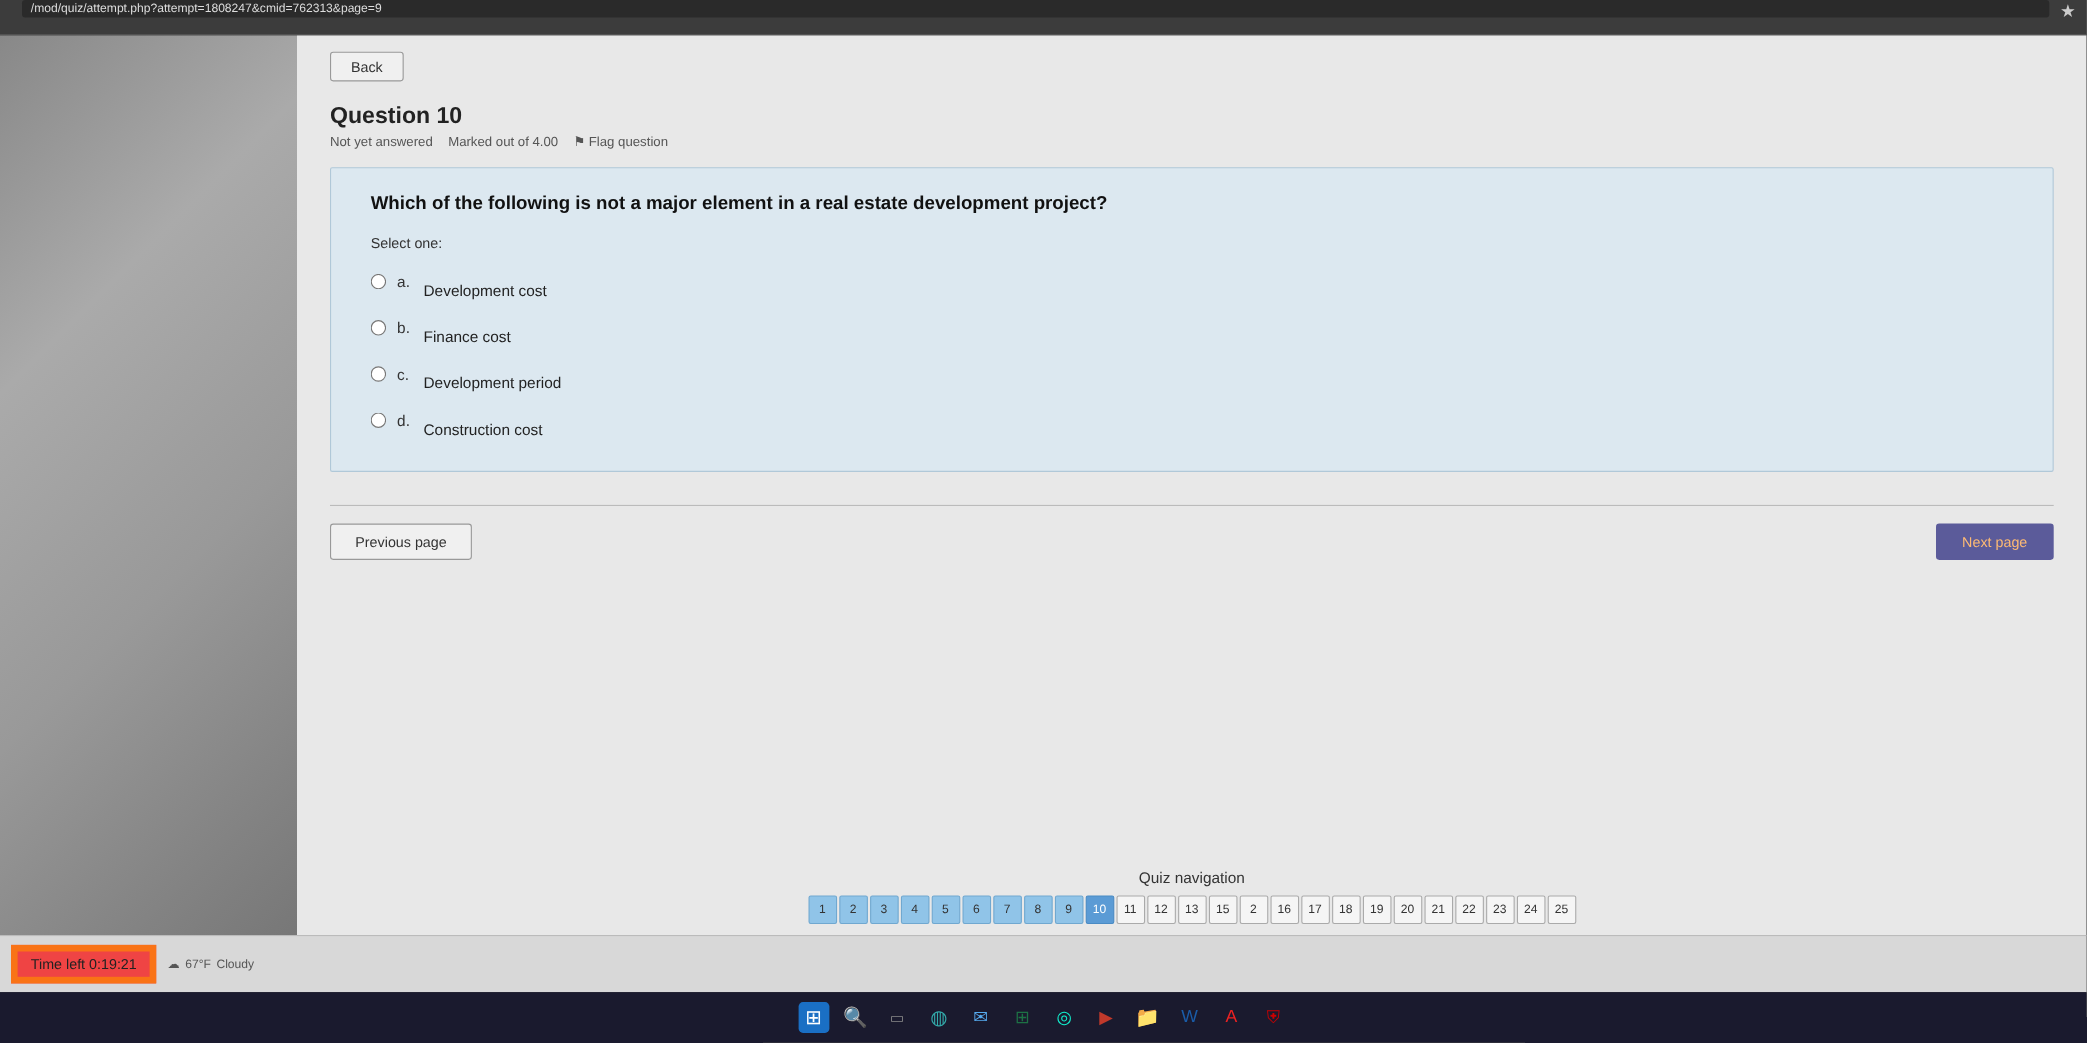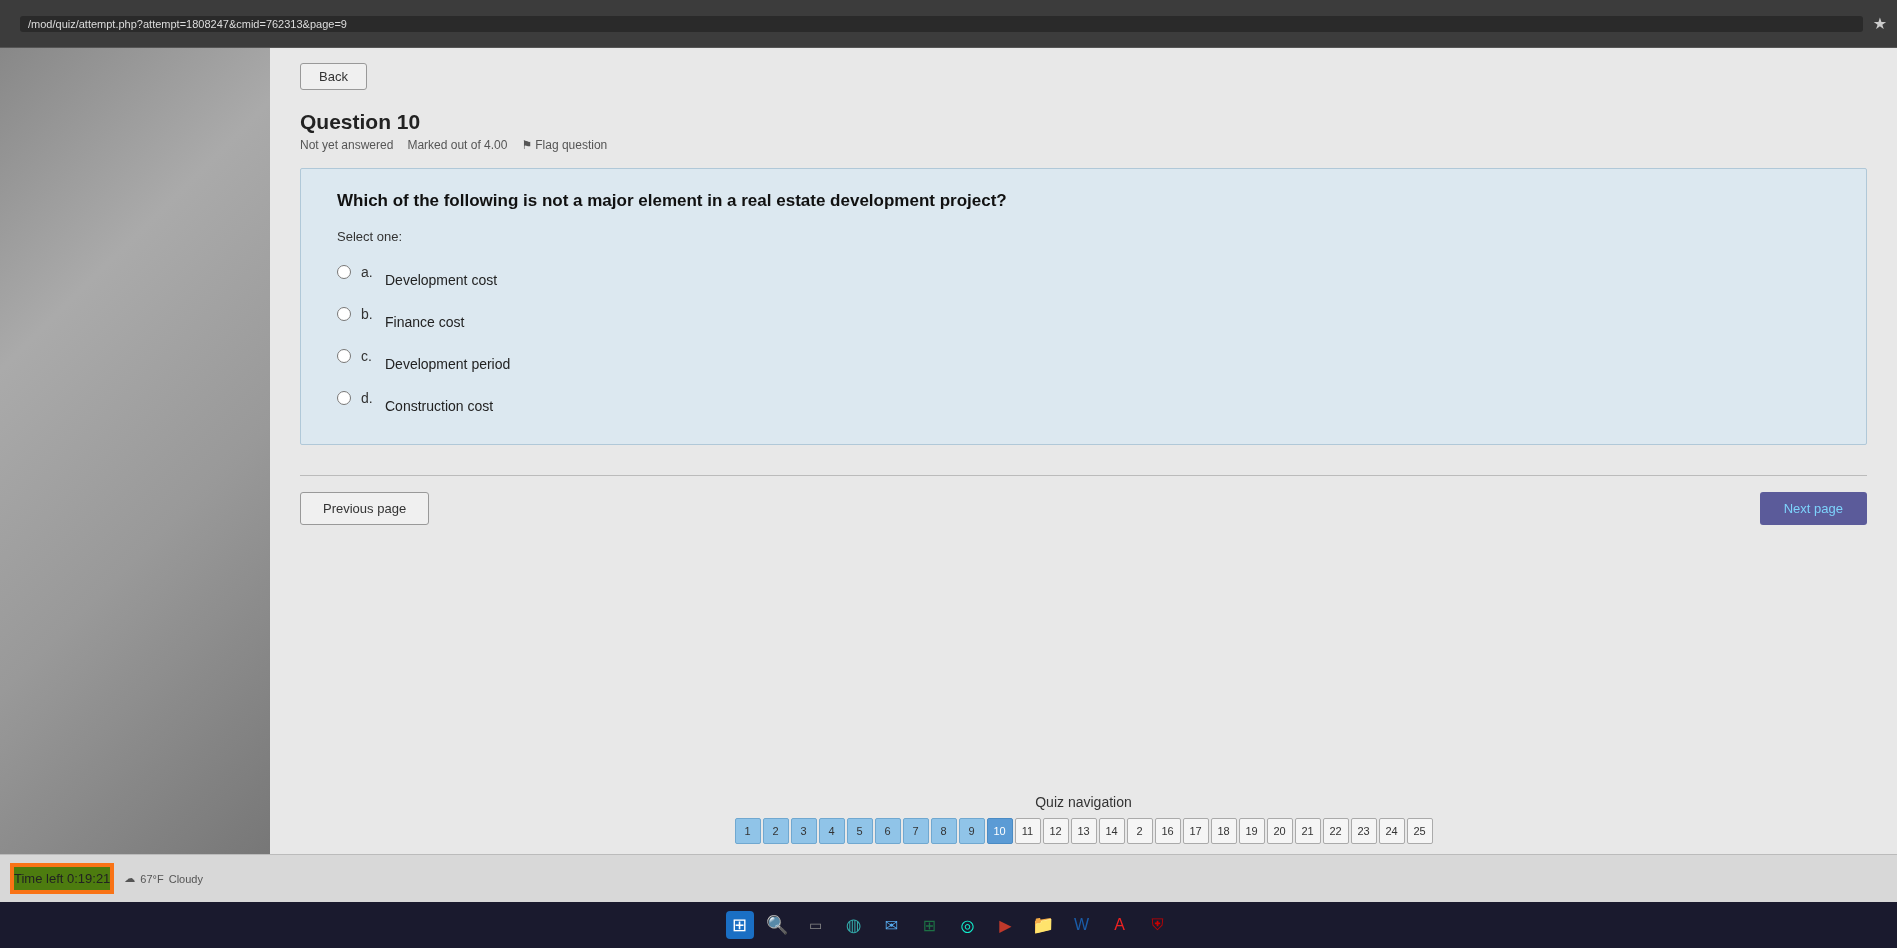--- a/index.html
+++ b/index.html
@@ -9,23 +9,23 @@
       height: 948px;
       width: 1897px;
       overflow: hidden;
       display: flex;
       flex-direction: column;
     }
 
     
     .browser-bar {
       background: #3c3c3c;
-      height: 48px;
-      display: flex;
-      align-items: center;
+      height: 32px;
+      display: flex;
+      align-items: flex-start;
       padding: 0 10px;
       color: #ccc;
       font-size: 12px;
       border-bottom: 1px solid #555;
     }
 
     .browser-bar .url {
       flex: 1;
       background: #2a2a2a;
       border-radius: 3px;
@@ -181,21 +181,21 @@
       padding: 8px 22px;
       font-size: 13px;
       cursor: pointer;
       border-radius: 3px;
       color: #333;
     }
 
     .nav-btn-next {
       border: none;
       background: #5b5b9a;
-      color: #7dd3fc;
+      color: #fdba74;
       padding: 9px 24px;
       font-size: 13px;
       cursor: pointer;
       border-radius: 3px;
     }
 
     
     .quiz-nav-section {
       margin-top: auto;
     }
@@ -235,23 +235,23 @@
     }
 
     .quiz-nav-btn.answered {
       background: #90c4e8;
       color: #333;
       border-color: #70a8d0;
     }
 
     
     .timer-box {
-      border: 4px solid #f97316;
-      background: #4d7c0f;
-      padding: 4px 0;
+      border: 6px solid #f97316;
+      background: #ef4444;
+      padding: 4px 12px;
       font-size: 13px;
       display: inline-block;
       color: #222;
       margin-right: 10px;
     }
 
     .bottom-bar {
       display: flex;
       align-items: center;
       padding: 8px 10px;
@@ -364,21 +364,21 @@
           <button class="quiz-nav-btn answered">4</button>
           <button class="quiz-nav-btn answered">5</button>
           <button class="quiz-nav-btn answered">6</button>
           <button class="quiz-nav-btn answered">7</button>
           <button class="quiz-nav-btn answered">8</button>
           <button class="quiz-nav-btn answered">9</button>
           <button class="quiz-nav-btn active">10</button>
           <button class="quiz-nav-btn">11</button>
           <button class="quiz-nav-btn">12</button>
           <button class="quiz-nav-btn">13</button>
-          <button class="quiz-nav-btn">14</button>
+          <button class="quiz-nav-btn">15</button>
           <button class="quiz-nav-btn">2</button>
           <button class="quiz-nav-btn">16</button>
           <button class="quiz-nav-btn">17</button>
           <button class="quiz-nav-btn">18</button>
           <button class="quiz-nav-btn">19</button>
           <button class="quiz-nav-btn">20</button>
           <button class="quiz-nav-btn">21</button>
           <button class="quiz-nav-btn">22</button>
           <button class="quiz-nav-btn">23</button>
           <button class="quiz-nav-btn">24</button>

